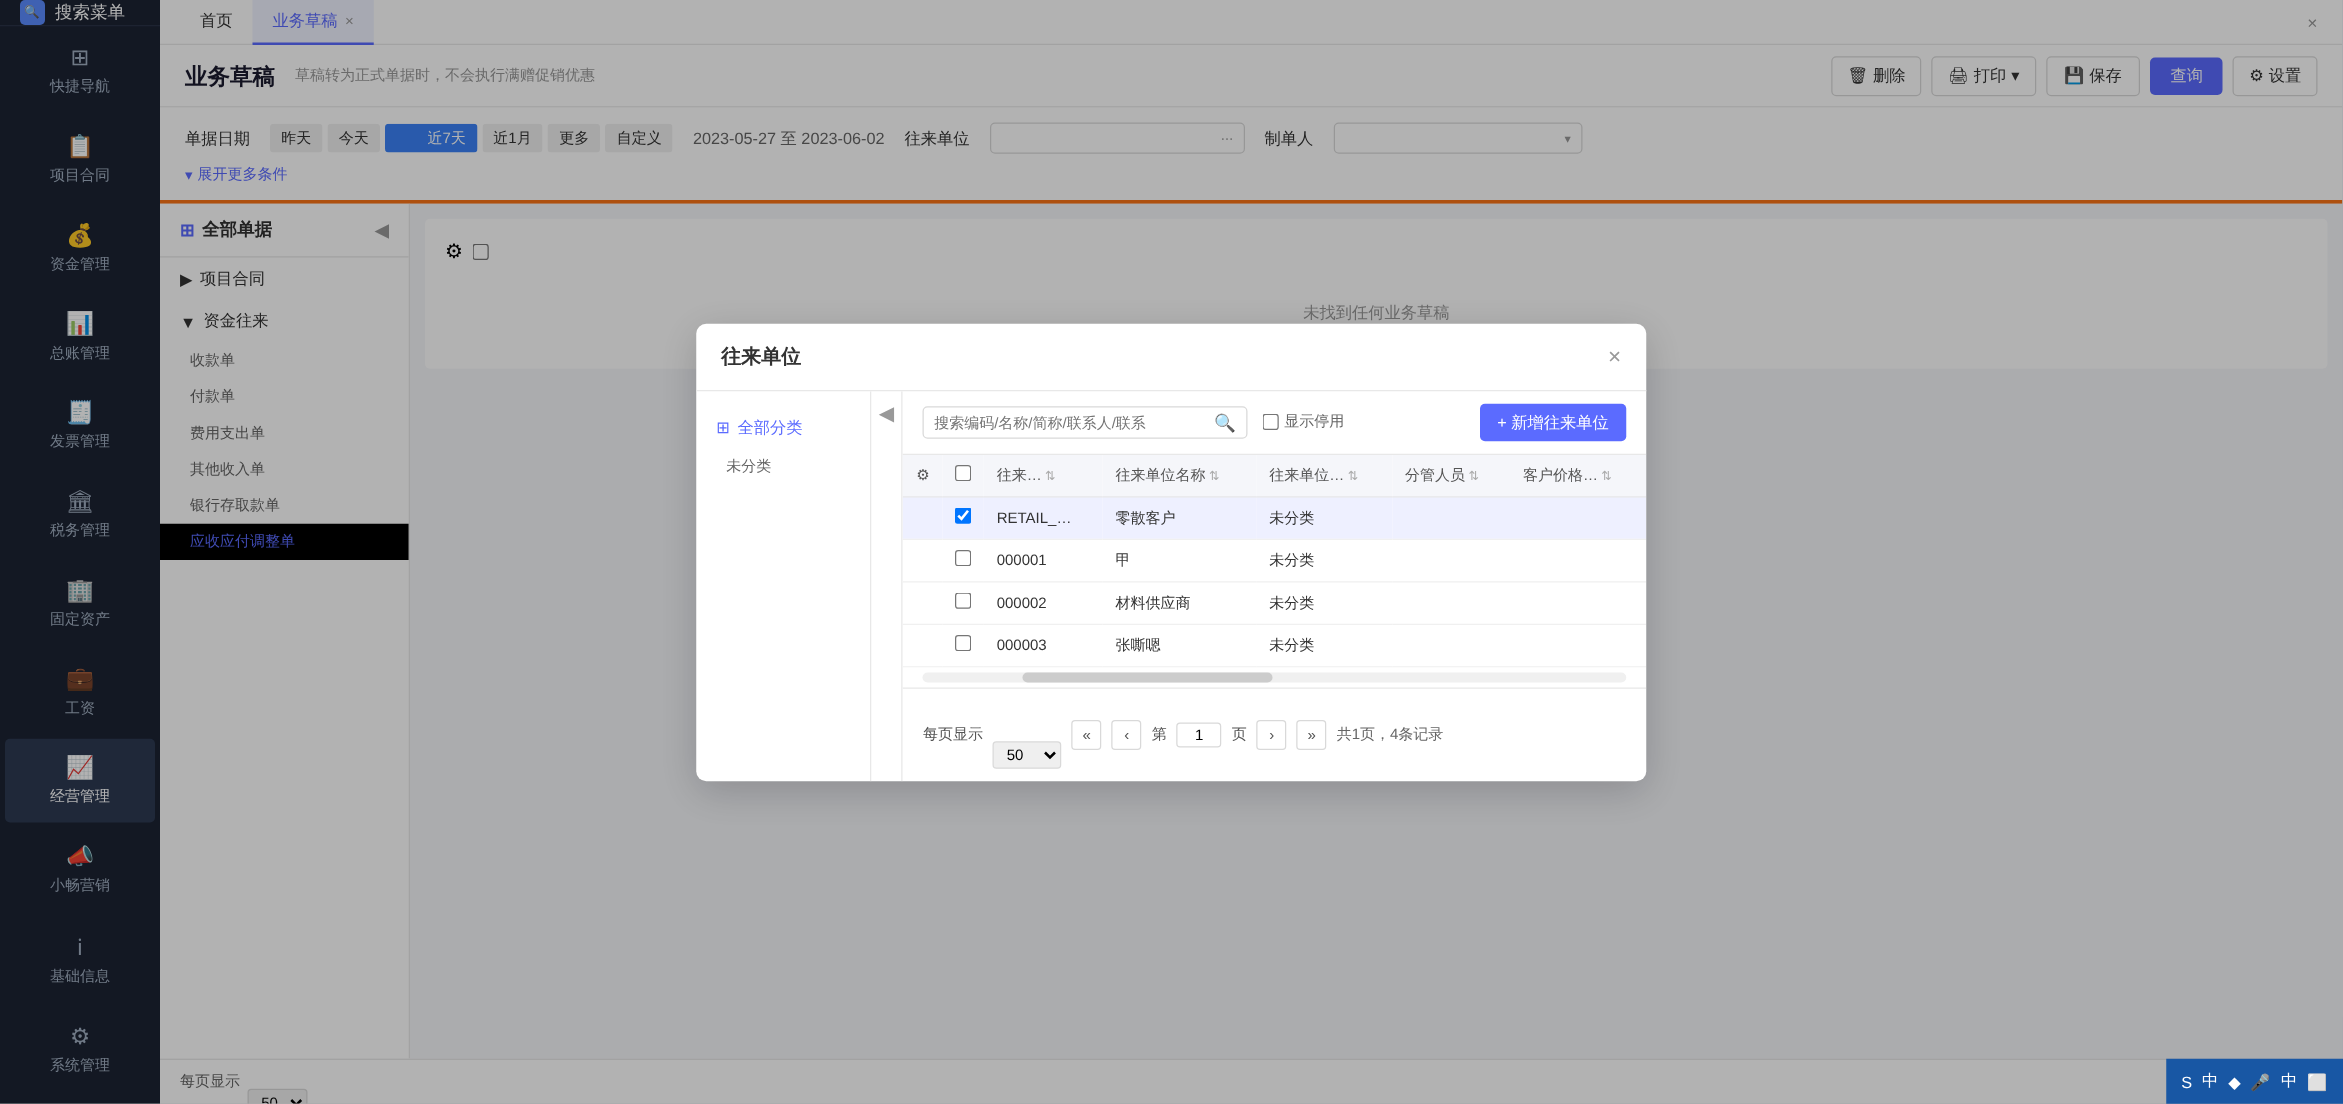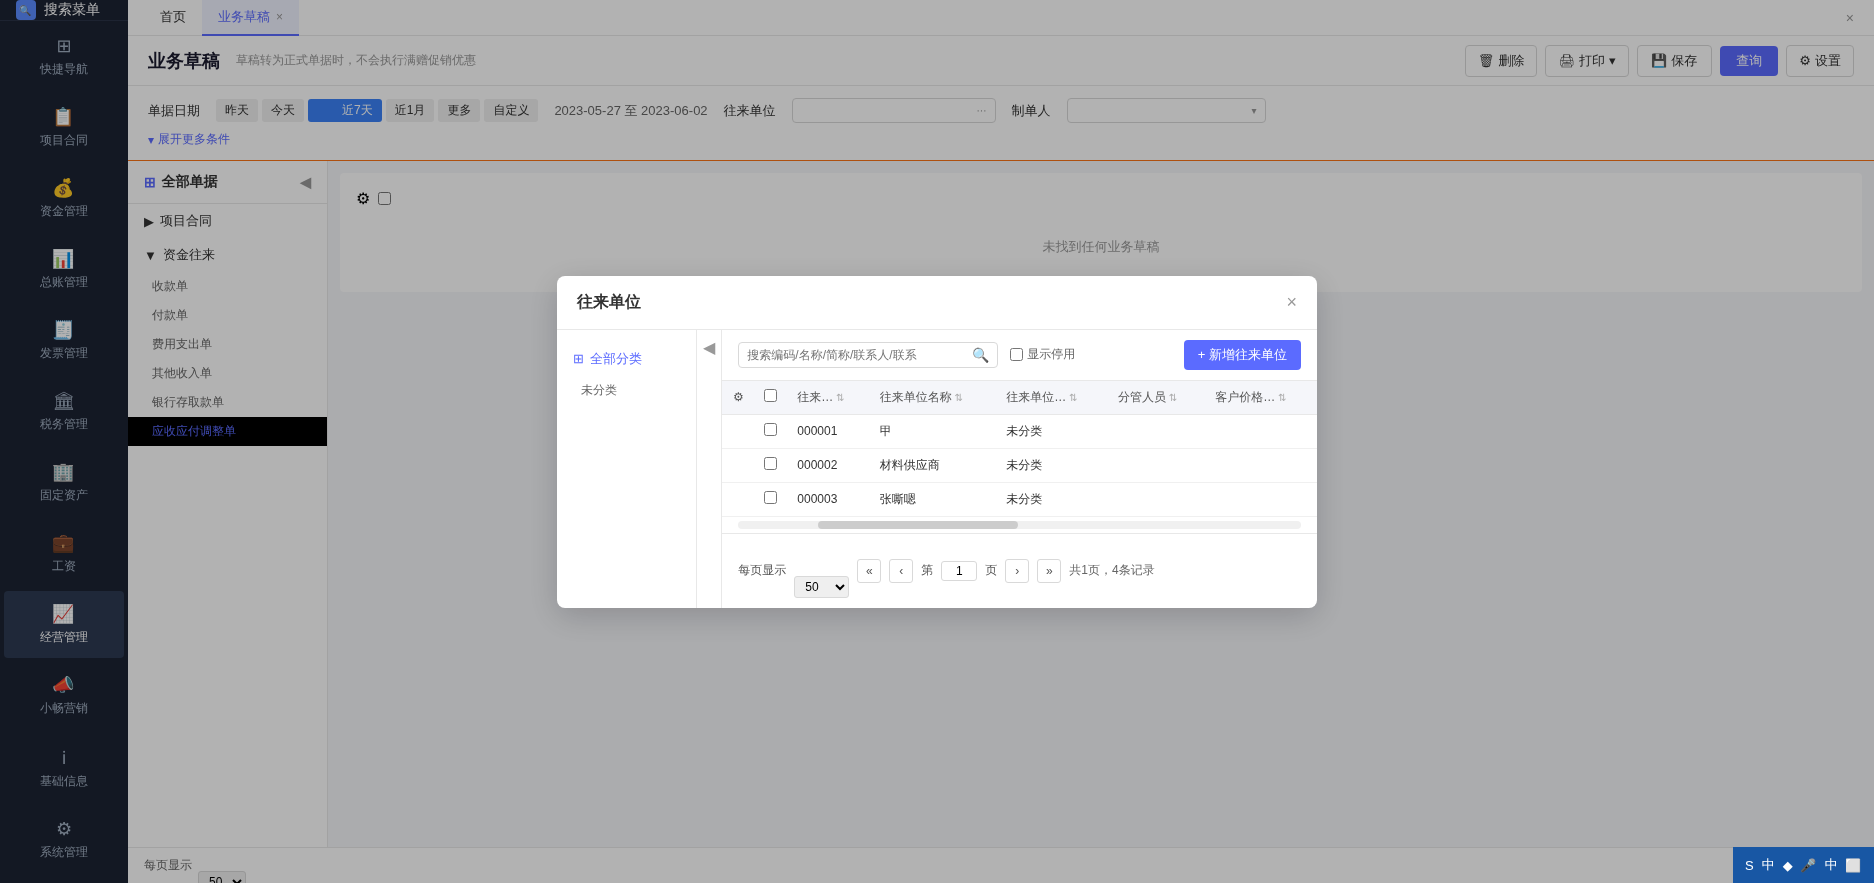--- a/index.html
+++ b/index.html
@@ -154,21 +154,21 @@
       padding: 6px 14px;
       border-radius: 4px;
       font-size: 13px;
       cursor: pointer;
     }
 
     
     .filter-area {
       background: #fff;
       padding: 12px 20px;
-      border-bottom: 1px solid #f97316;
+      border-bottom: 3px solid #f97316;
     }
     .filter-row {
       display: flex;
       align-items: center;
       gap: 16px;
       flex-wrap: wrap;
     }
     .filter-label {
       font-size: 13px;
       color: #333;
@@ -787,20 +787,29 @@
                 <th class="th-icon">⚙</th>
                 <th class="th-check"><input type="checkbox" style=""></th>
                 <th class="th-sort">往来…</th>
                 <th class="th-sort">往来单位名称</th>
                 <th class="th-sort">往来单位…</th>
                 <th class="th-sort">分管人员</th>
                 <th class="th-sort">客户价格…</th>
               </tr>
             </thead>
             <tbody>
+              <tr class="row-selected">
+                <td class="td-icon"></td>
+                <td class="td-check"><input type="checkbox" checked="" style=""></td>
+                <td>RETAIL_…</td>
+                <td>零散客户</td>
+                <td>未分类</td>
+                <td></td>
+                <td></td>
+              </tr>
               <tr class="row-normal">
                 <td class="td-icon"></td>
                 <td class="td-check"><input type="checkbox" style=""></td>
                 <td>000001</td>
                 <td>甲</td>
                 <td>未分类</td>
                 <td></td>
                 <td></td>
               </tr>
               <tr class="row-normal">

